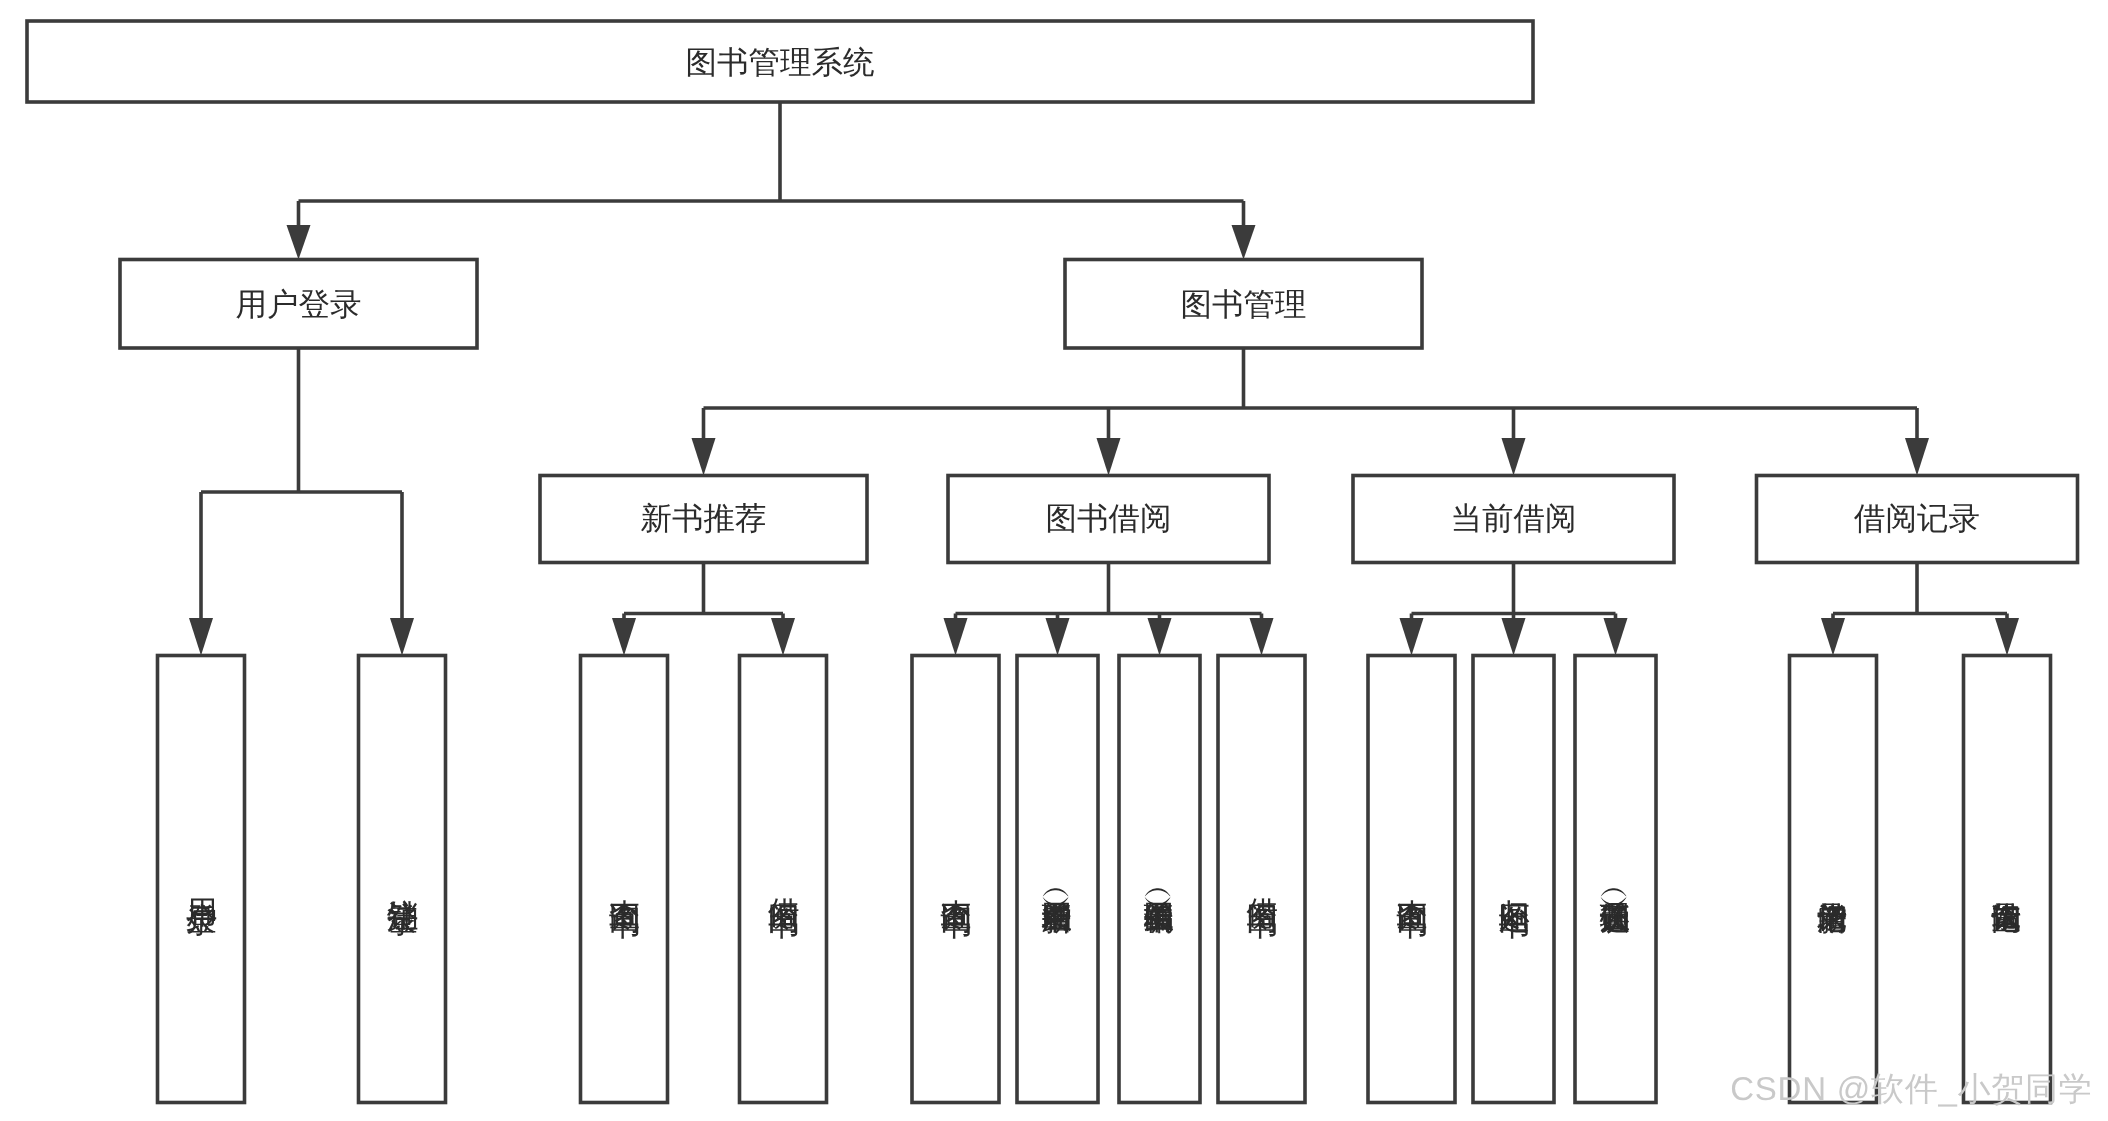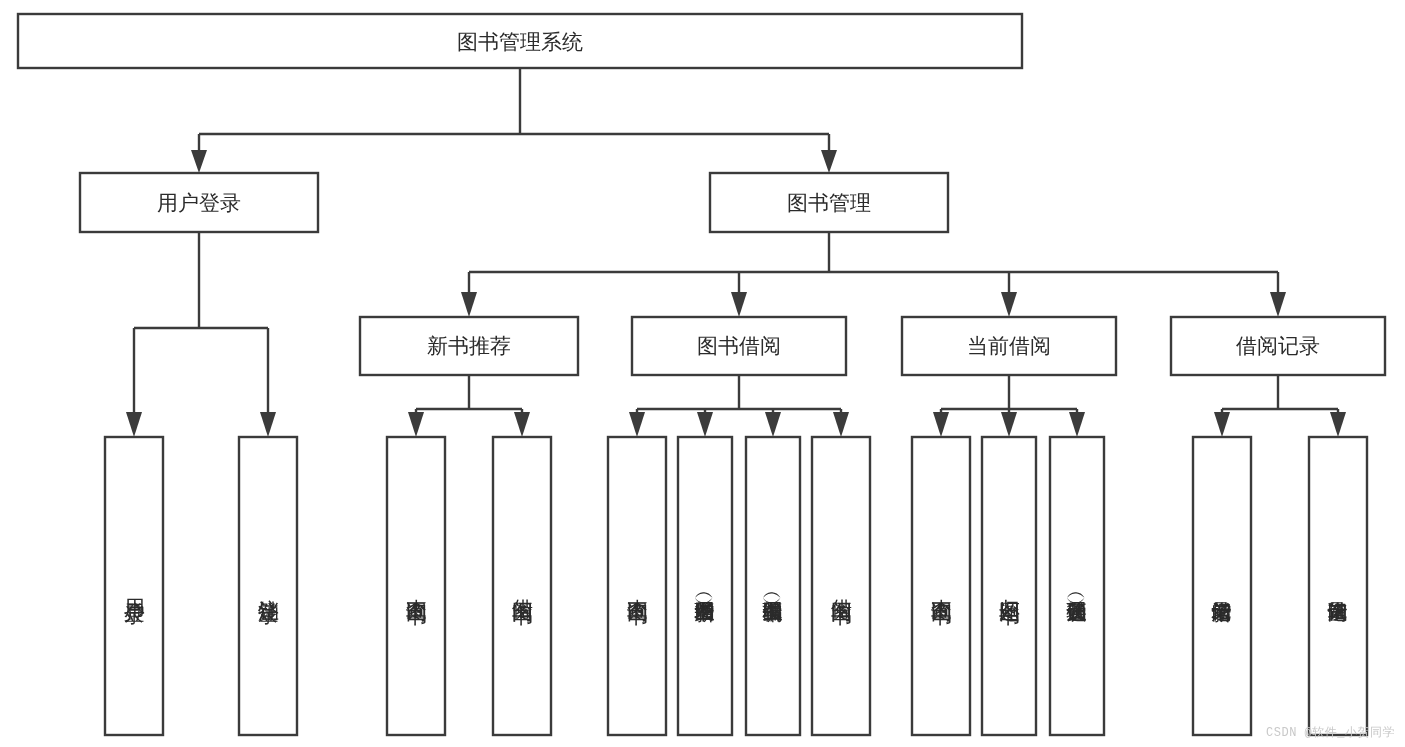--- a/index.html
+++ b/index.html
@@ -47,22 +47,22 @@
     font-family: "DejaVu Sans", "Liberation Sans", sans-serif;
     font-size: 21px;
     fill: #2b2b2b;
     text-anchor: middle;
     dominant-baseline: middle;
   }
   .watermark-text {
     position: absolute;
     right: 10px;
     bottom: 6px;
-    font-family: Liberation Mono, monospace;
-    font-size: 12px;
+    font-family: Liberation Sans, sans-serif;
+    font-size: 22px;
     color: #c9c9c9;
     white-space: nowrap;
     letter-spacing: 0.5px;
   }
   .vlabel-wrap {
     position: absolute;
     display: flex;
     align-items: center;
     justify-content: center;
     pointer-events: none;

